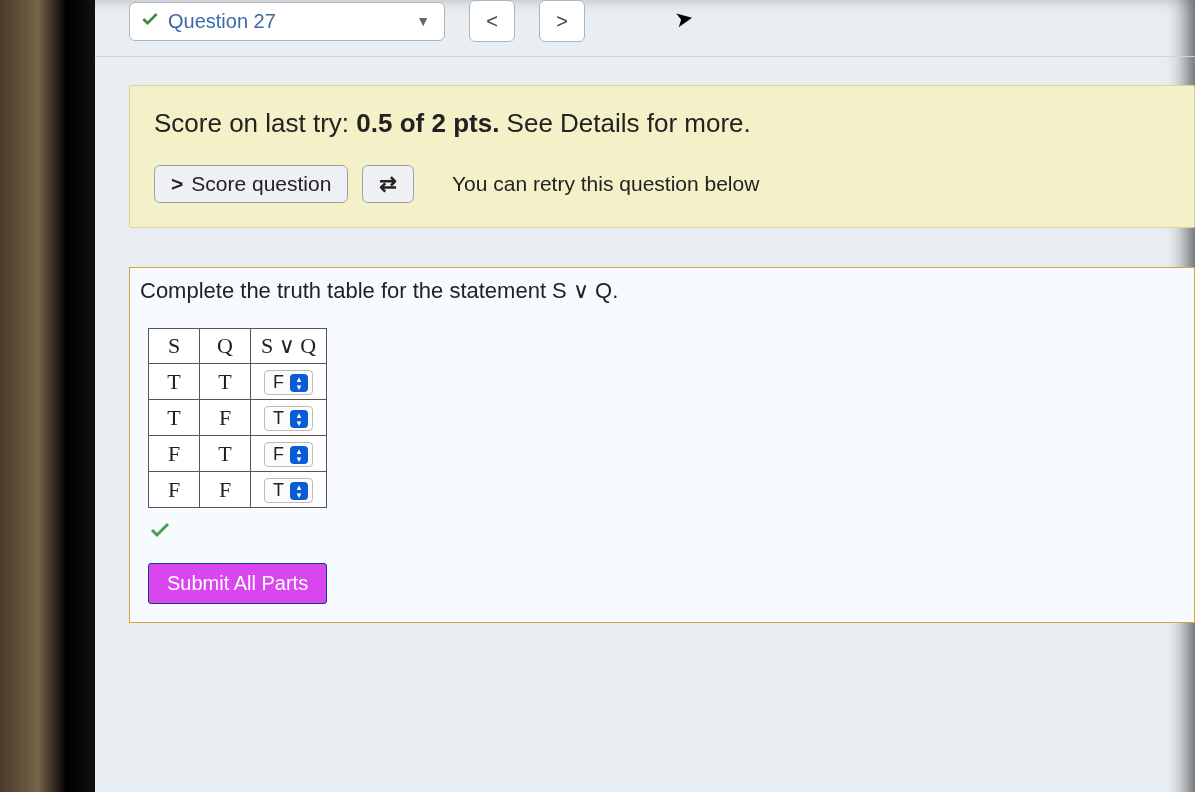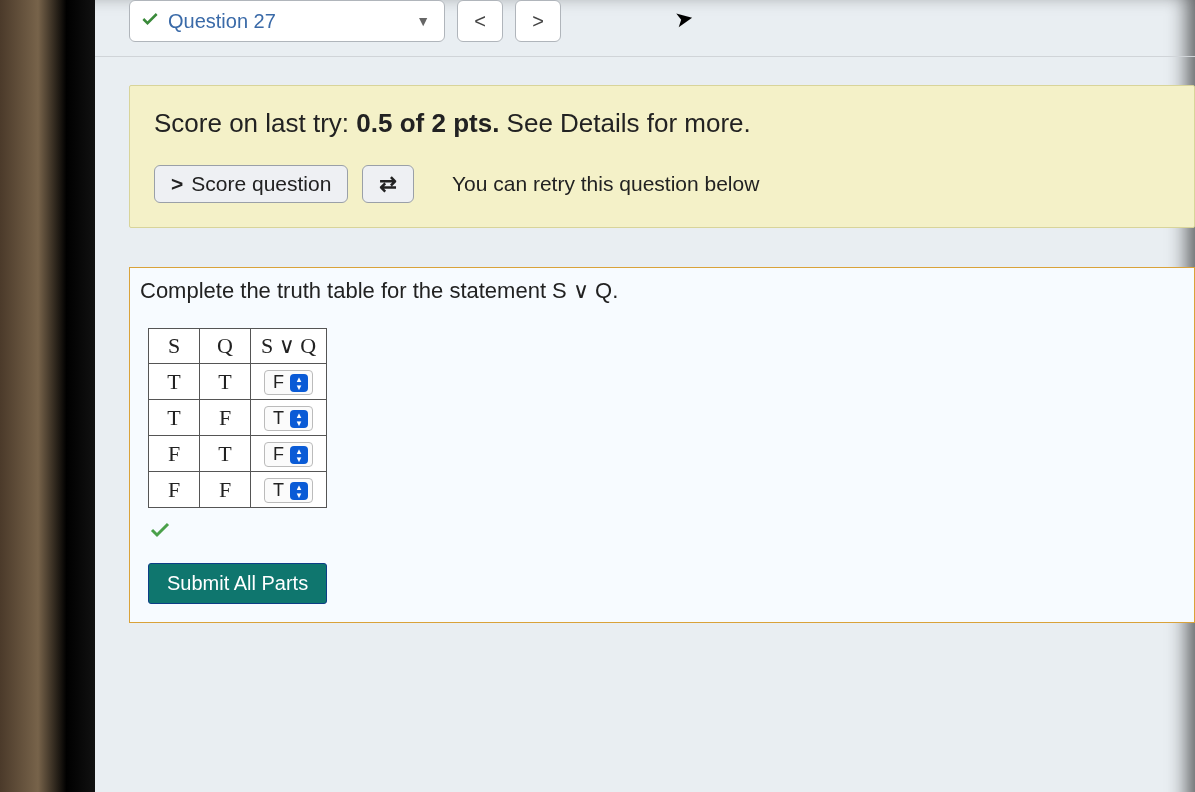--- a/index.html
+++ b/index.html
@@ -16,21 +16,21 @@
     box-shadow: -16px 0 20px -8px rgba(0,0,0,.6) inset;
     position: relative;
     padding-bottom: 30px;
   }
   .left-edge {
     position: absolute;
     left:-95px; top:0; width:95px; height:100%;
     background: linear-gradient(90deg,#4b3a2a,#77634a 40%,#000 70%,#111 100%);
   }
   .topbar {
-    display:flex; gap:12px;
+    display:flex; align-items:center; gap:24px;
     padding: 0 0 14px 34px;
     border-bottom:1px solid #d0d4d8;
   }
   .qselect {
     display:flex; align-items:center; gap:10px;
     background:#fff; border:1px solid #b0b5bb; border-radius:6px;
     padding:6px 14px 6px 10px; min-width:290px;
     justify-content:space-between;
   }
   .qselect .ql { display:flex; align-items:center; gap:8px; color:#3a6aa8;}
@@ -97,21 +97,21 @@
   .small-check { margin:10px 0 0 18px; }
   .small-check svg { width:24px; height:24px; }
 
   .help-row {
     margin:22px 0 0 10px; font-size:21px;
     display:flex; align-items:center; gap:10px;
   }
   .help-row .hic { display:inline-flex; border:1.5px solid #333; border-radius:3px; padding:1px 3px; font-size:13px; line-height:1; align-items:center;}
   .submit {
     margin:16px 0 0 18px;
-    background:#0f766e; color:#fff; border:1px solid #0d3e86;
+    background:#d946ef; color:#fff; border:1px solid #0d3e86;
     padding:8px 18px; font-size:20px; border-radius:3px;
   }
 </style>
 </head>
 <body>
 
 <div class="frame">
   <div class="left-edge"></div>
 
   <div class="topbar">

